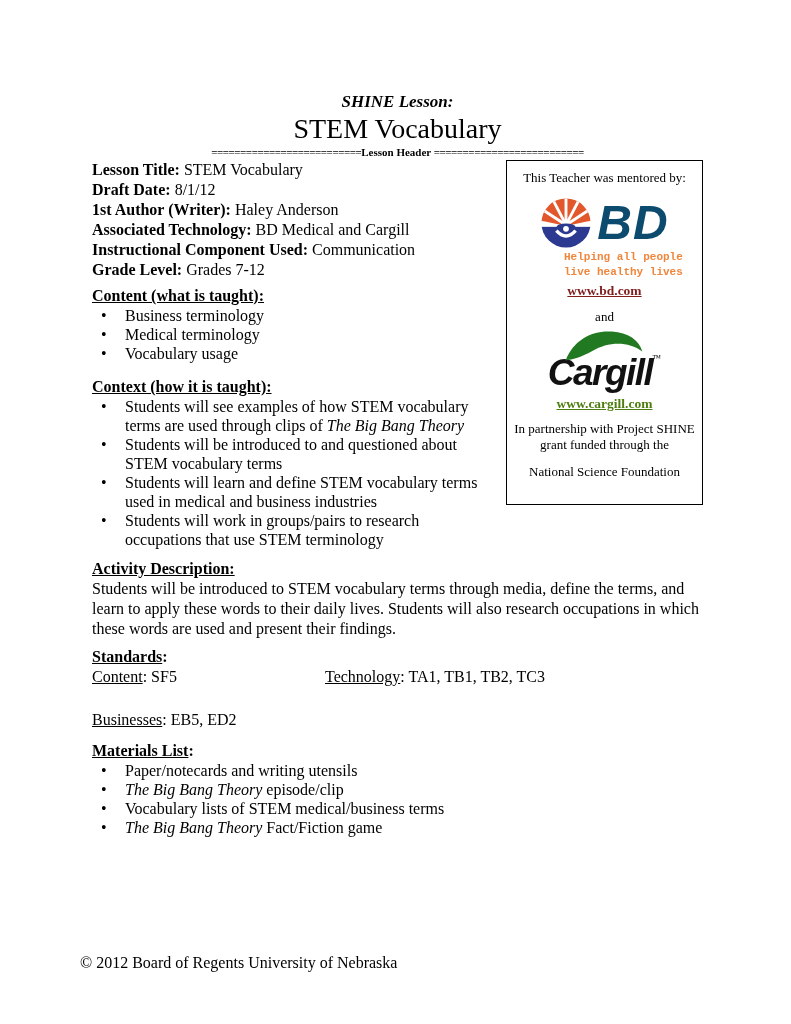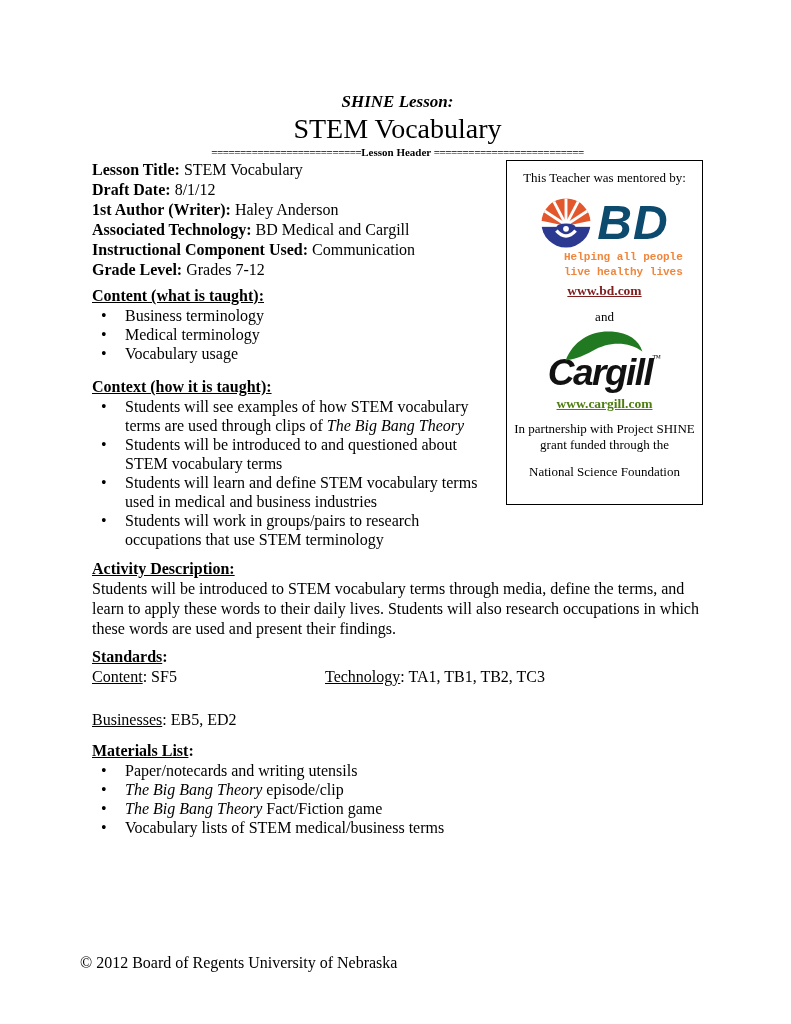--- a/index.html
+++ b/index.html
@@ -158,21 +158,21 @@
       </div>
 
       <div class="sec-head sec-standards-head"><span class="bu">Standards</span><span>:</span></div>
       <div class="std-row"><span class="std-col1"><span class="u">Content</span><span>: SF5</span></span><span><span class="u">Technology</span><span>: TA1, TB1, TB2, TC3</span></span></div>
       <div class="std-engineering"><span class="u">Businesses</span><span>: EB5, ED2</span></div>
 
       <div class="sec-head sec-materials-head"><span class="bu">Materials List</span><span>:</span></div>
       <ul class="bullets">
         <li><span>Paper/notecards and writing utensils</span></li>
         <li><i>The Big Bang Theory</i><span> episode/clip</span></li>
+        <li><span>Vocabulary lists of STEM medical/business terms</span></li>
         <li><i>The Big Bang Theory</i><span> Fact/Fiction game</span></li>
-        <li><span>Vocabulary lists of STEM medical/business terms</span></li>
       </ul>
 
     </div>
   </div>
 
   <div class="footer">© 2012 Board of Regents University of Nebraska</div>
 </div>
 
 </body></html>

